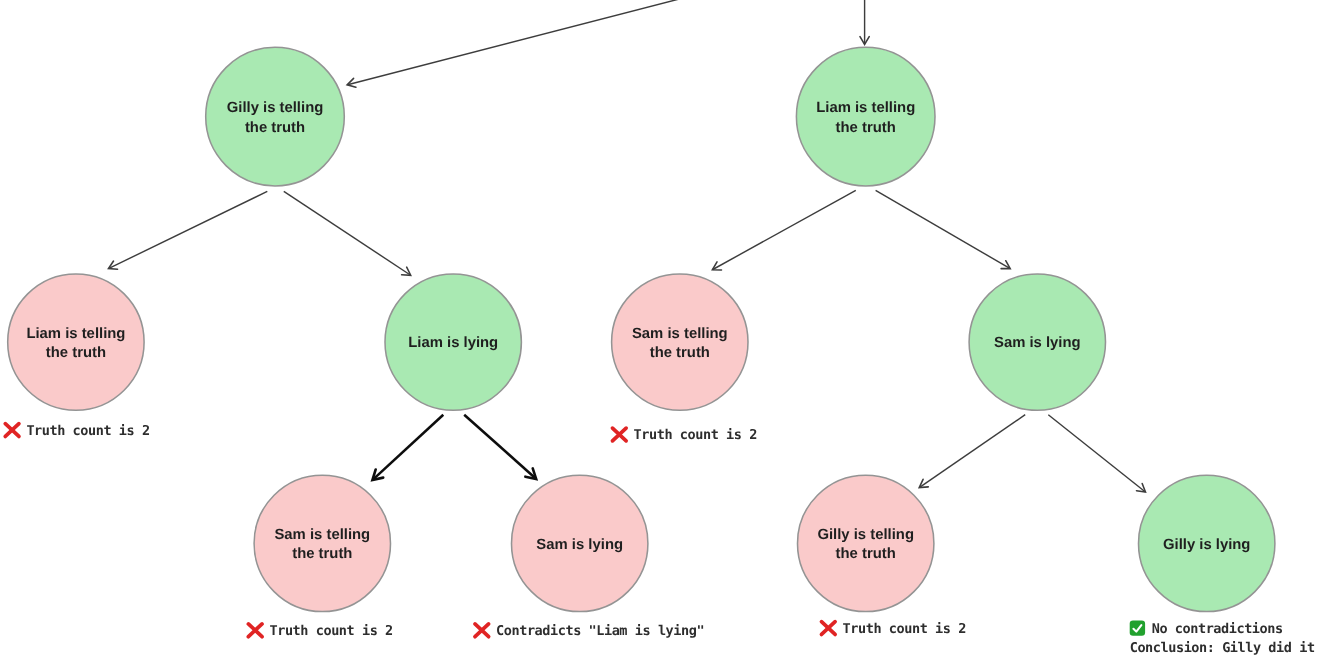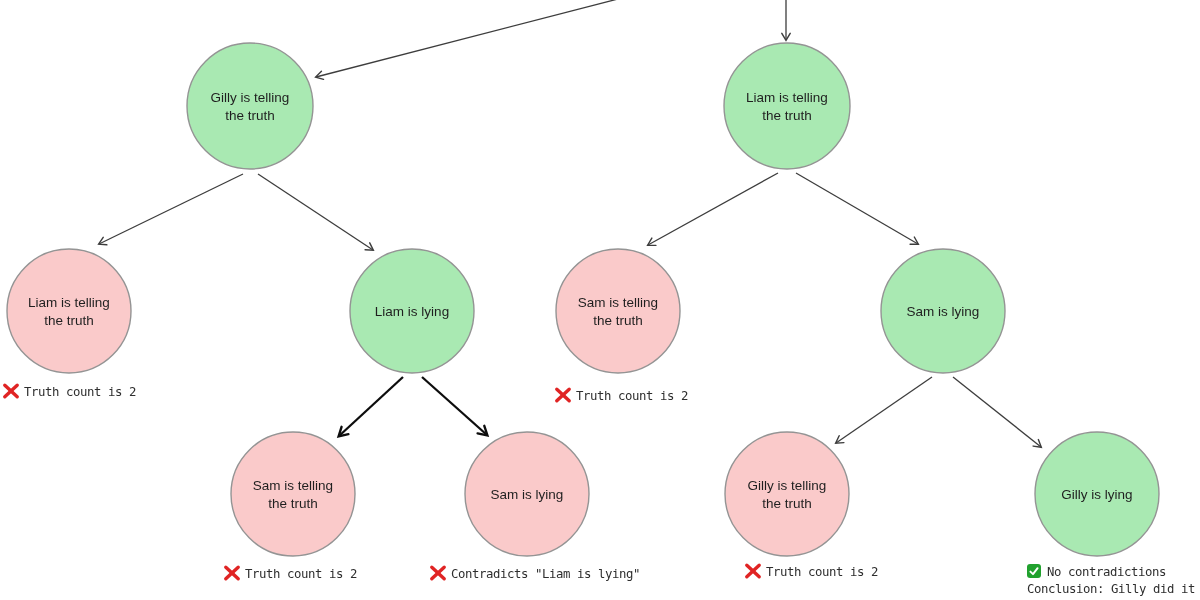--- a/index.html
+++ b/index.html
@@ -7,20 +7,21 @@
     padding: 0;
     background: #ffffff;
     font-family: "Liberation Sans", sans-serif;
   }
   .canvas {
     position: relative;
     width: 1200px;
     height: 600px;
     background: #ffffff;
     overflow: hidden;
+    font-weight: bold;
   }
   .canvas svg {
     position: absolute;
     left: 0;
     top: 0;
   }
   .node-label {
     font-family: "Liberation Sans", sans-serif;
     font-size: 13.5px;
     fill: #1f1f1f;

